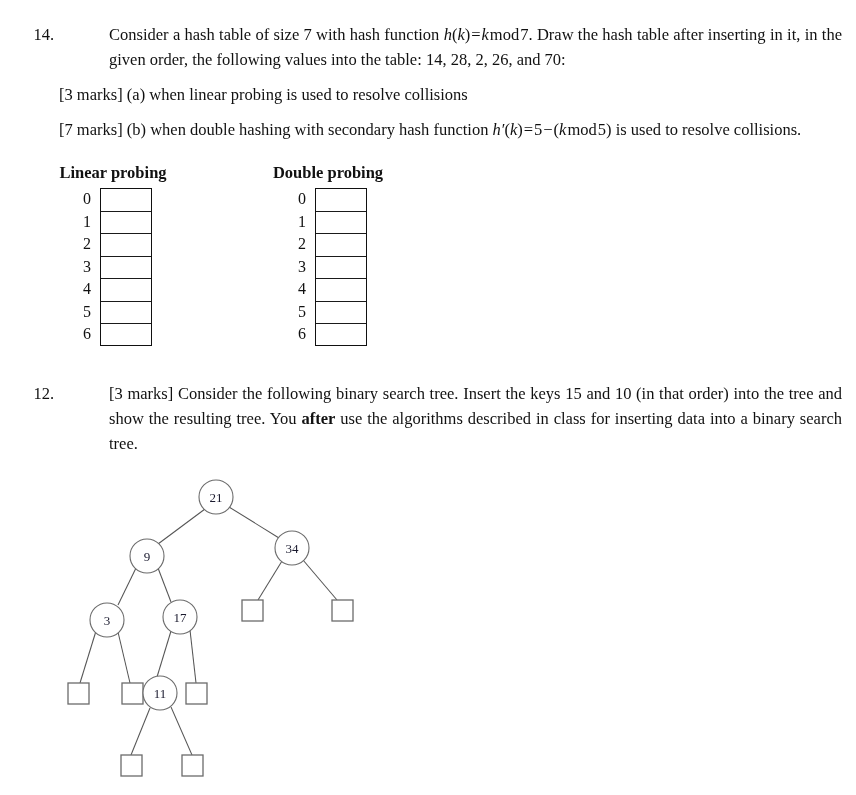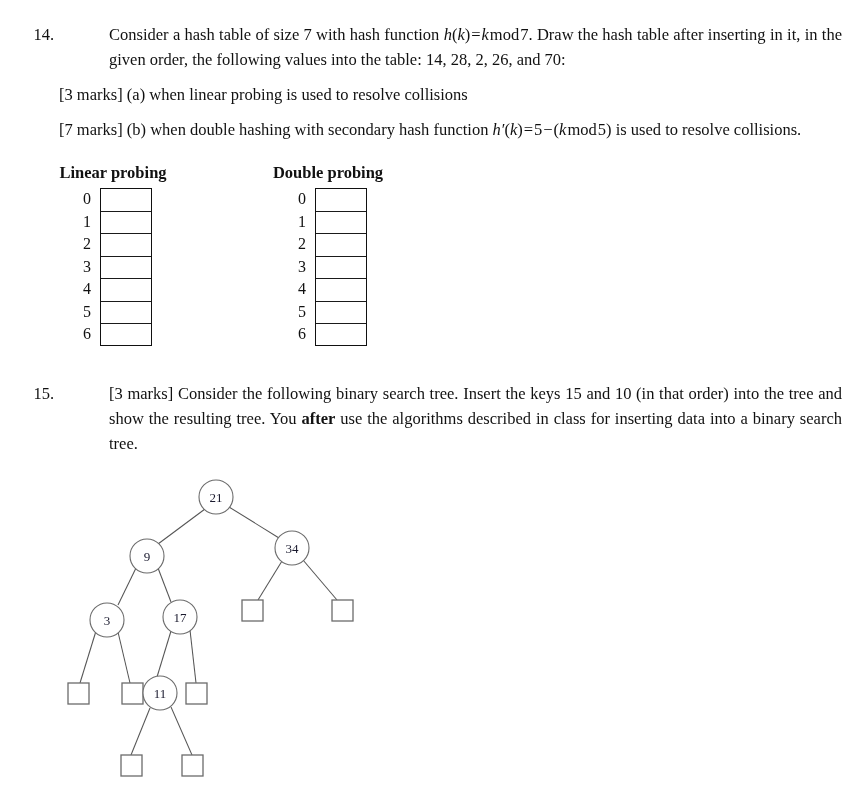--- a/index.html
+++ b/index.html
@@ -252,21 +252,21 @@
           <div class="hash-cell"></div>
         </div>
       </div>
       <div class="hash-frame"></div>
     </div>
 
   </div>
 
   <div class="question" style="top:381px;">
     <div class="q-row">
-      <div class="q-num">15.</div>
+      <div class="q-num">12.</div>
       <div class="q-body"><span>[3 marks]</span><span> Consider the following binary search tree. Insert the keys 15 and 10 (in that order) into the tree and show the resulting tree. You </span><b class="strong">after</b><span> use the algorithms described in class for inserting data into a binary search tree.</span></div>
     </div>
   </div>
 
   <div class="tree-area">
     <svg class="tree-svg" width="430" height="340" viewBox="0 0 430 340">
 
       <line class="edge" x1="205" y1="54" x2="158" y2="89"></line>
       <line class="edge" x1="229" y1="52" x2="279" y2="83"></line>
       <line class="edge" x1="136" y1="113" x2="118" y2="150"></line>

